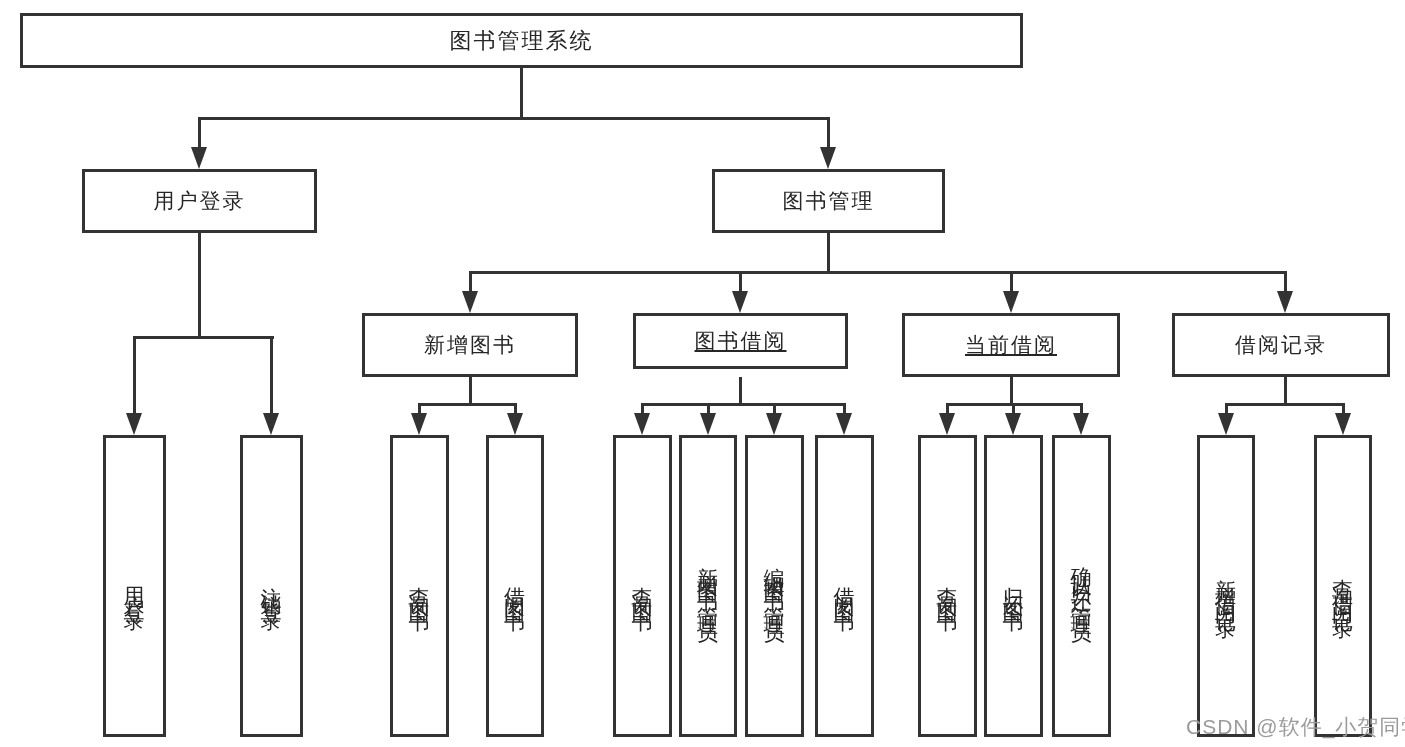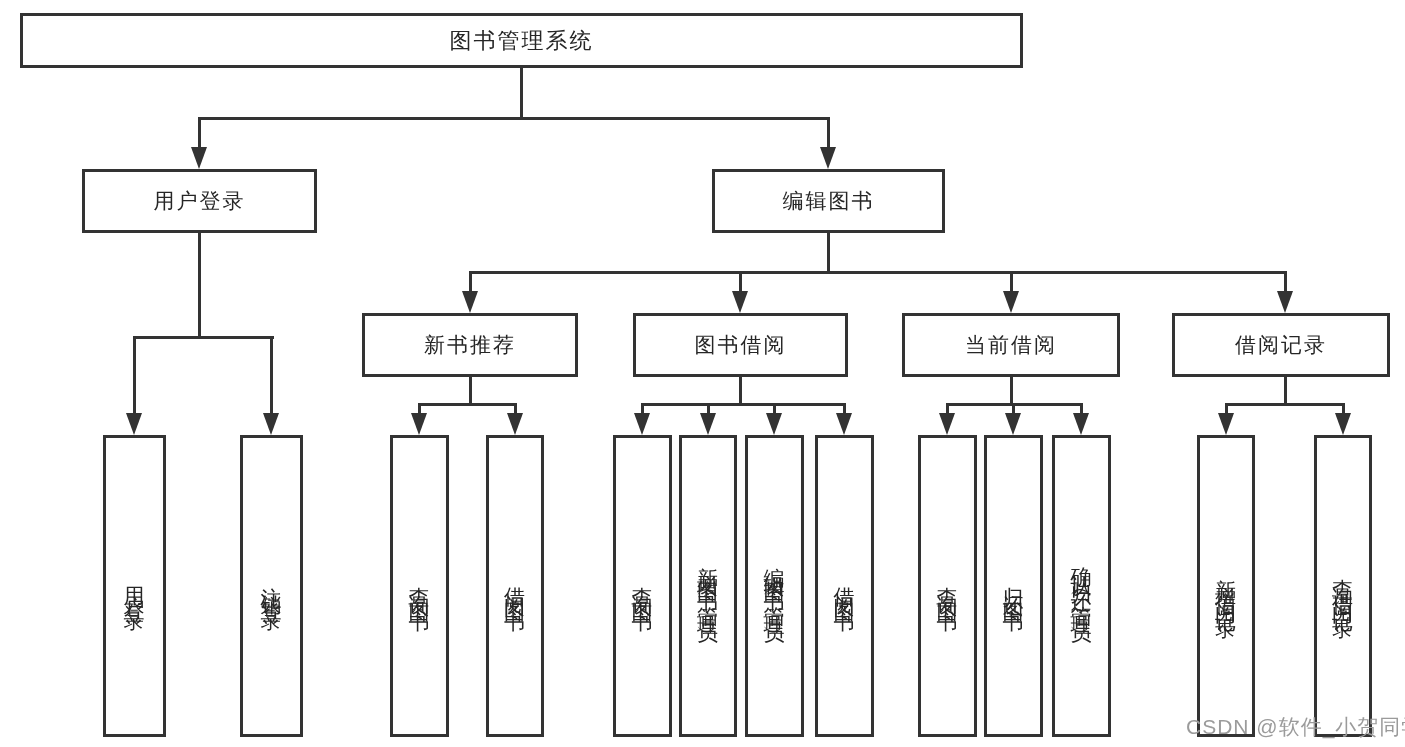--- a/index.html
+++ b/index.html
@@ -49,21 +49,21 @@
   <div class="hline" style="left:198px; top:117px; width:632px;"></div>
   <div class="vline" style="left:198px; top:117px; height:31px;"></div>
   <div class="arrow" style="left:191px; top:147px;"></div>
   <div class="vline" style="left:827px; top:117px; height:31px;"></div>
   <div class="arrow" style="left:820px; top:147px;"></div>
 
   <div class="node" style="left:82px; top:169px; width:235px; height:64px;">
     <span>用户登录</span>
   </div>
   <div class="node" style="left:712px; top:169px; width:233px; height:64px;">
-    <span>编辑图书</span>
+    <span>图书管理</span>
   </div>
 
   <div class="vline" style="left:198px; top:233px; height:104px;"></div>
   <div class="hline" style="left:133px; top:336px; width:141px;"></div>
   <div class="vline" style="left:133px; top:336px; height:80px;"></div>
   <div class="arrow" style="left:126px; top:413px;"></div>
   <div class="vline" style="left:270px; top:336px; height:80px;"></div>
   <div class="arrow" style="left:263px; top:413px;"></div>
 
   <div class="vline" style="left:827px; top:233px; height:41px;"></div>
@@ -71,26 +71,26 @@
   <div class="vline" style="left:469px;  top:271px; height:22px;"></div>
   <div class="arrow" style="left:462px;  top:291px;"></div>
   <div class="vline" style="left:739px;  top:271px; height:22px;"></div>
   <div class="arrow" style="left:732px;  top:291px;"></div>
   <div class="vline" style="left:1010px; top:271px; height:22px;"></div>
   <div class="arrow" style="left:1003px; top:291px;"></div>
   <div class="vline" style="left:1284px; top:271px; height:22px;"></div>
   <div class="arrow" style="left:1277px; top:291px;"></div>
 
   <div class="node" style="left:362px; top:313px; width:216px; height:64px;">
-    <span>新书推荐</span>
+    <span>新增图书</span>
   </div>
-  <div class="node" style="left:633px; top:313px; width:215px; height:64px;">
+  <div class="node" style="left:633px; top:313px; width:215px; height:56px;text-decoration:underline;">
     <span>图书借阅</span>
   </div>
-  <div class="node" style="left:902px; top:313px; width:218px; height:64px;">
+  <div class="node" style="left:902px; top:313px; width:218px; height:64px;text-decoration:underline;">
     <span>当前借阅</span>
   </div>
   <div class="node" style="left:1172px; top:313px; width:218px; height:64px;">
     <span>借阅记录</span>
   </div>
 
   <div class="vline" style="left:469px; top:377px; height:29px;"></div>
   <div class="hline" style="left:418px; top:403px; width:99px;"></div>
   <div class="vline" style="left:418px; top:403px; height:13px;"></div>
   <div class="arrow" style="left:411px; top:413px;"></div>

